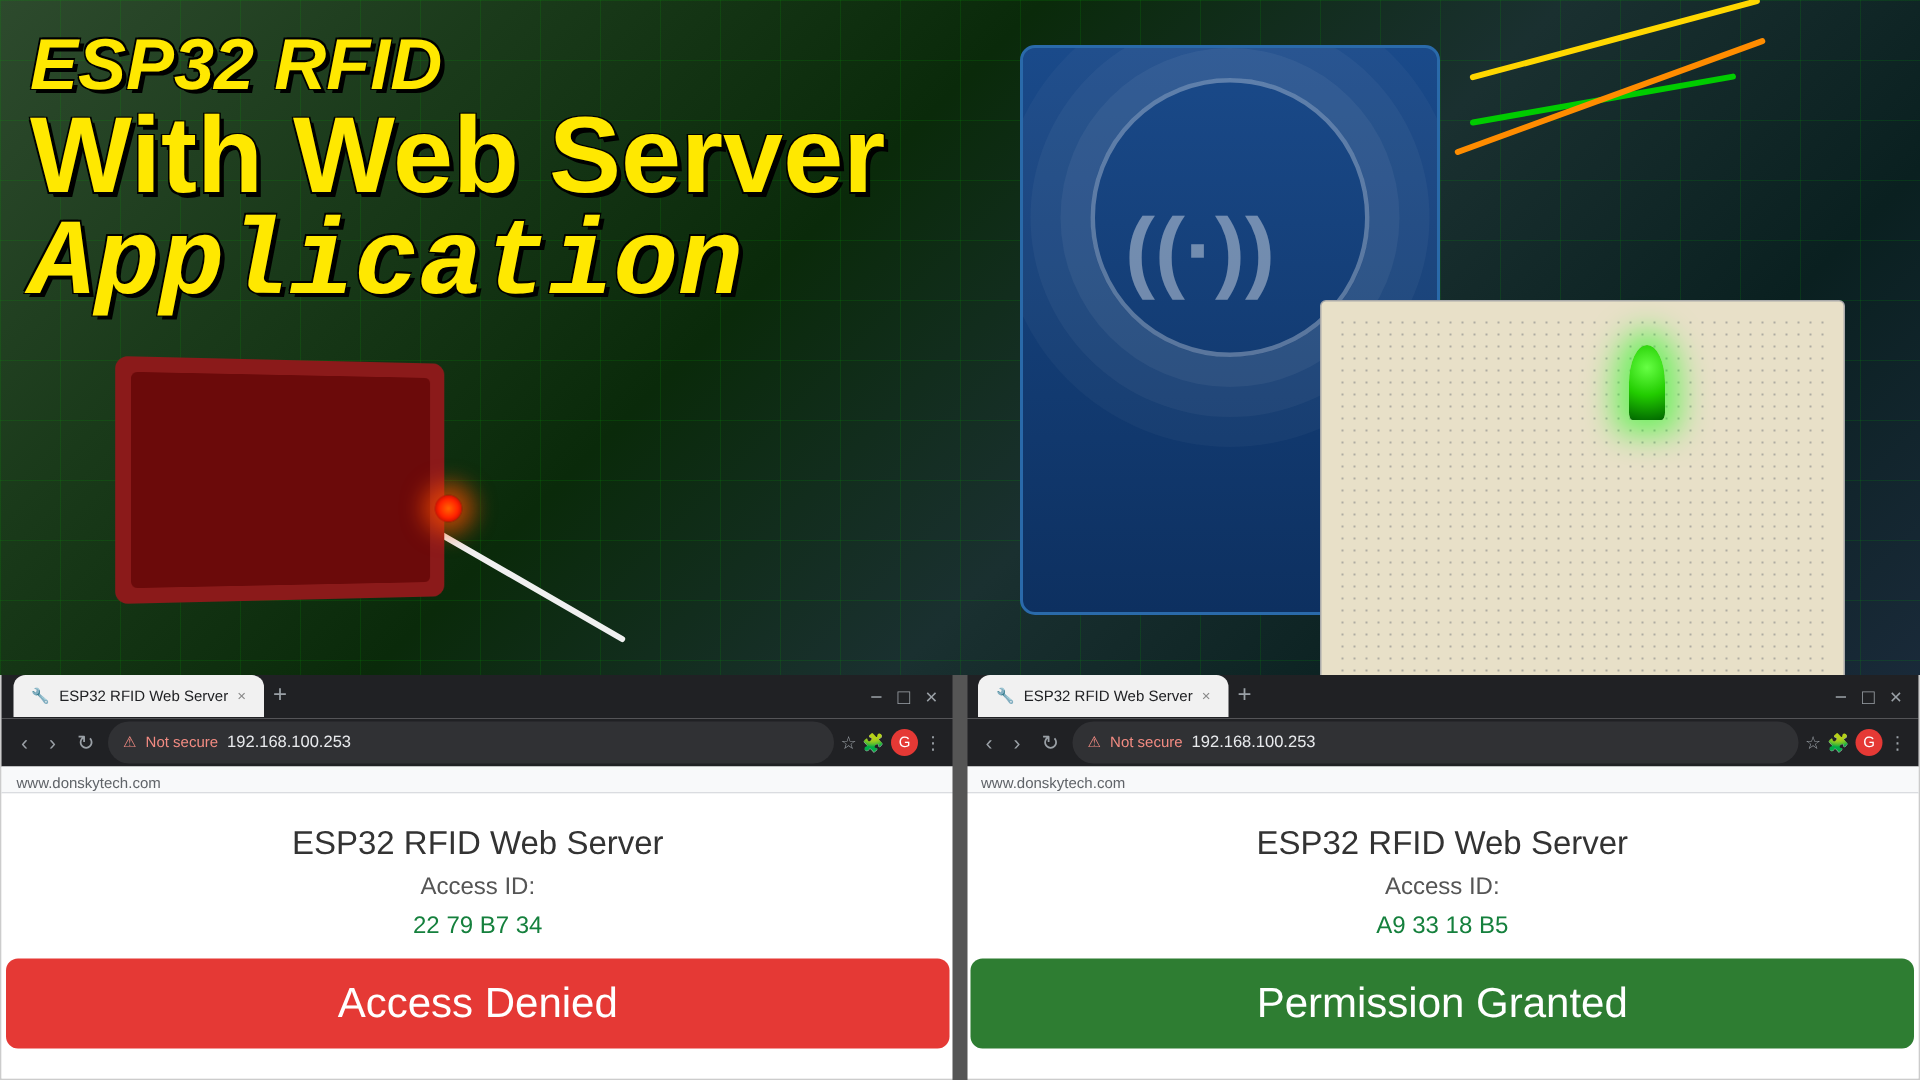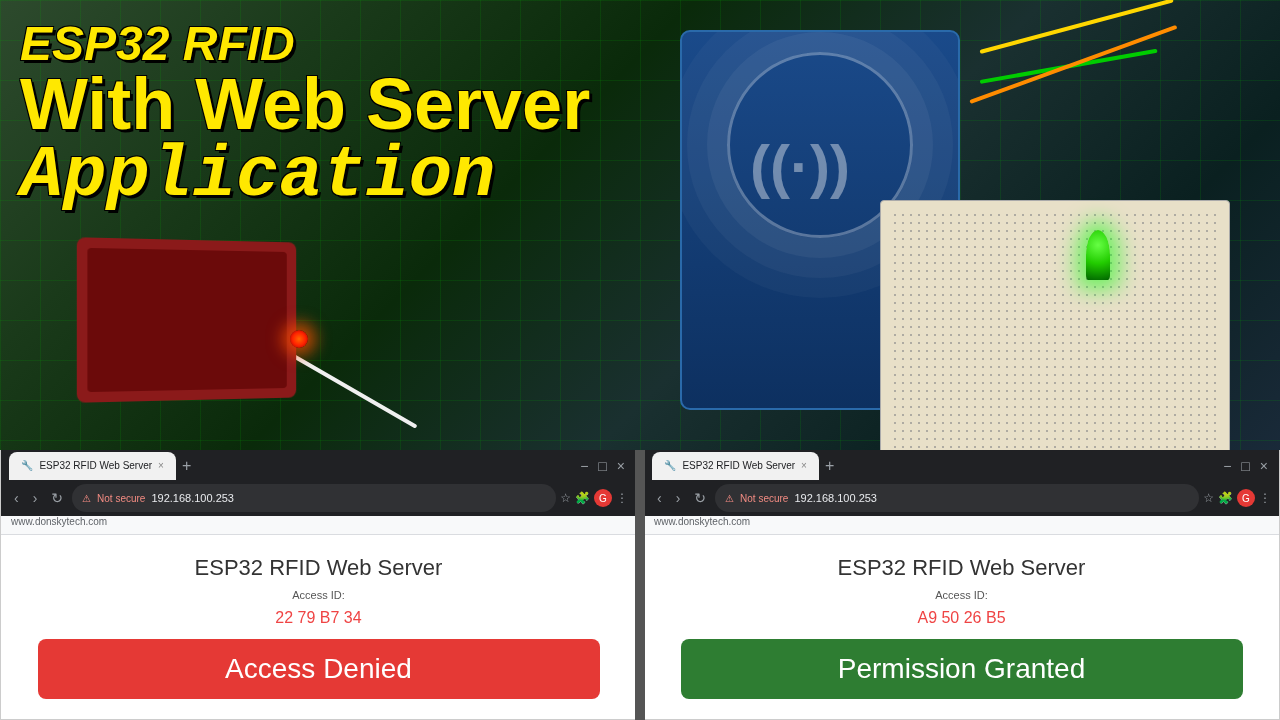--- a/index.html
+++ b/index.html
@@ -372,21 +372,21 @@
       color: #9aa0a6;
       cursor: pointer;
       padding: 0 3px;
     }
 
     .website-bar {
       height: 22px;
       background: #f8f9fa;
       border-bottom: 1px solid #dadce0;
       display: flex;
-      align-items: flex-start;
+      align-items: flex-end;
       padding: 0 10px;
       font-size: 10px;
       color: #5f6368;
     }
 
     
     .browser-content {
       flex: 1;
       background: #fff;
       display: flex;
@@ -397,34 +397,34 @@
     }
 
     .web-title {
       font-size: 22px;
       font-weight: 400;
       color: #333;
       text-align: center;
     }
 
     .access-id-label {
-      font-size: 11px;
+      font-size: 16px;
       color: #555;
       text-align: center;
     }
 
     .access-id-value {
       font-size: 16px;
-      color: #ef4444;
+      color: #15803d;
       text-align: center;
       font-weight: 500;
     }
 
     .access-btn {
-      width: 562px;
+      width: 629px;
       height: 60px;
       border: none;
       border-radius: 8px;
       font-size: 28px;
       font-weight: 500;
       color: white;
       cursor: pointer;
       margin-top: 4px;
     }
 
@@ -565,18 +565,18 @@
       </div>
     </div>
 
     <div class="website-bar">
       <span>www.donskytech.com</span>
     </div>
 
     <div class="browser-content">
       <div class="web-title">ESP32 RFID Web Server</div>
       <div class="access-id-label">Access ID:</div>
-      <div class="access-id-value">A9 50 26 B5</div>
+      <div class="access-id-value">A9 33 18 B5</div>
       <button class="access-btn btn-granted">Permission Granted</button>
     </div>
   </div>
 
 </div>
 
 </body></html>

